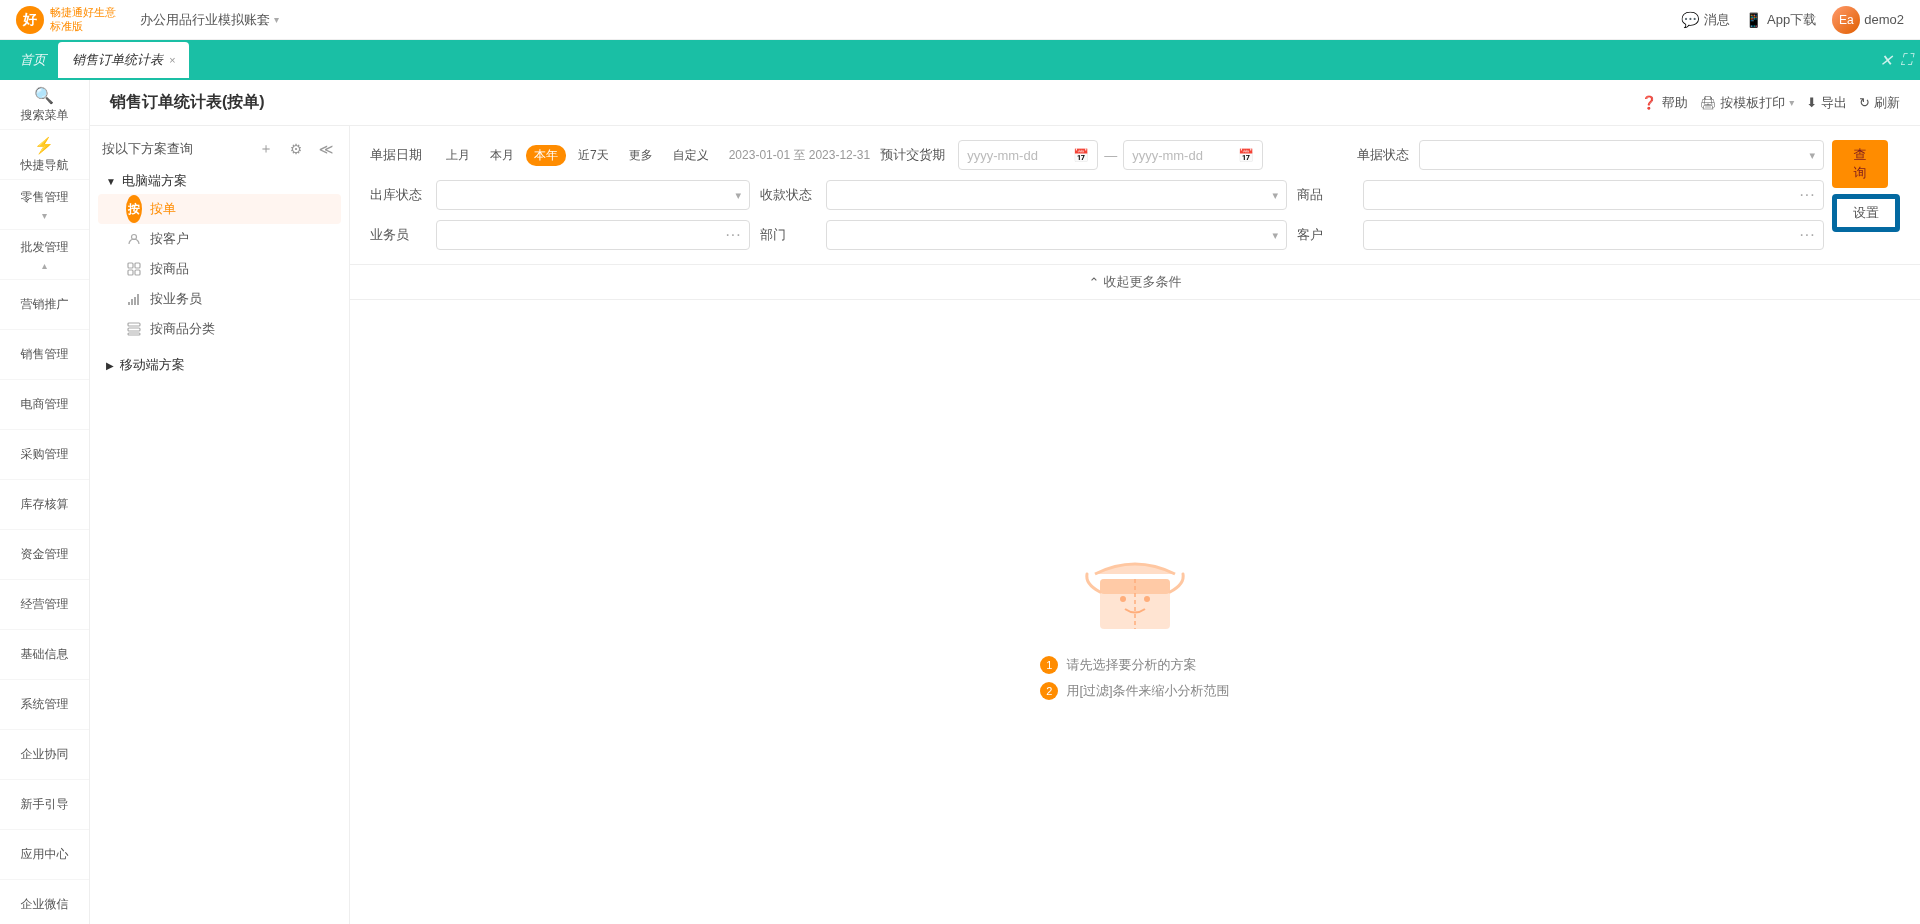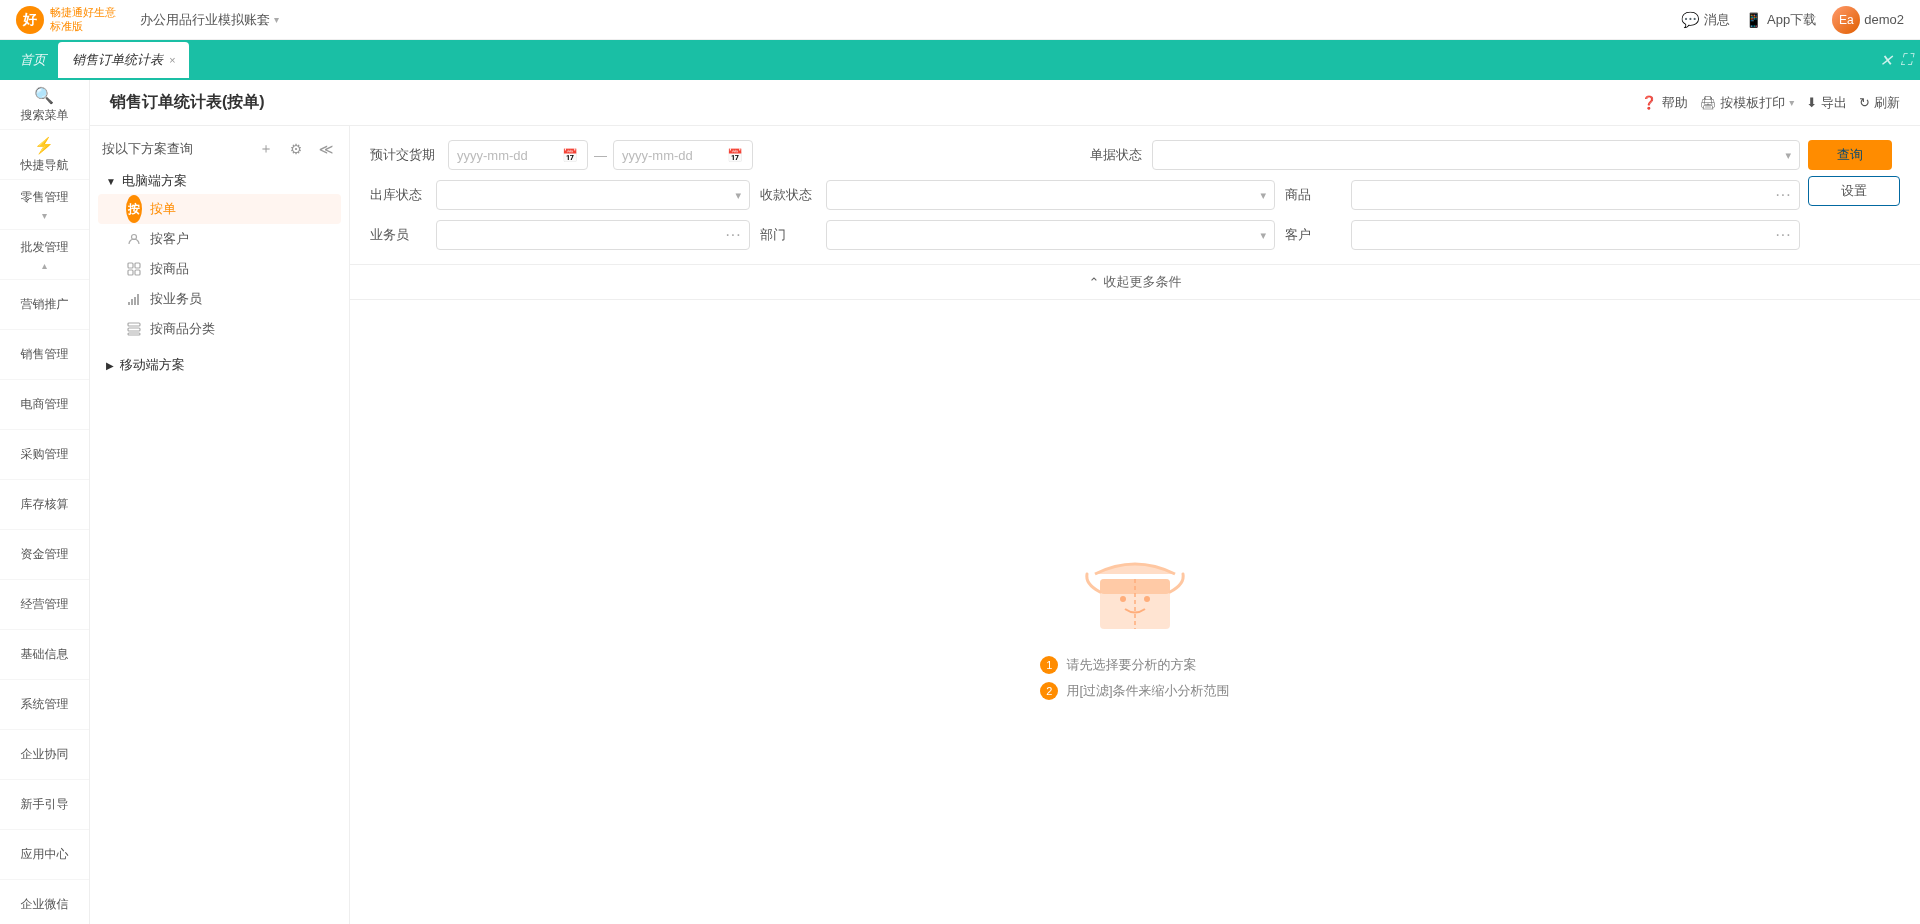--- a/index.html
+++ b/index.html
@@ -144,26 +144,26 @@
     .empty-hints { display: flex; flex-direction: column; gap: 8px; }
     .empty-hint { display: flex; align-items: flex-start; gap: 8px; font-size: 13px; color: #888; }
     .hint-num {
       width: 18px; height: 18px; border-radius: 50%; background: #ff8c00;
       color: #fff; font-size: 11px; display: flex; align-items: center; justify-content: center;
       flex-shrink: 0;
     }
 
     
     .btn-query {
-      background: #ff8c00; color: #0c4a6e; border: none; border-radius: 4px;
-      padding: 6px 20px; font-size: 13px; cursor: pointer; width: 84px;
+      background: #ff8c00; color: #7f1d1d; border: none; border-radius: 4px;
+      padding: 6px 20px; font-size: 13px; cursor: pointer; width: 56px;
     }
     .btn-settings {
-      background: #fff; color: #555; border: 1px solid #0369a1; border-radius: 4px;
-      padding: 5px 16px; font-size: 13px; cursor: pointer; width: 92px;
+      background: #fff; color: #555; border: 5px solid #0369a1; border-radius: 4px;
+      padding: 5px 16px; font-size: 13px; cursor: pointer; width: 68px;
     }
     .query-btns { display: flex; flex-direction: column; gap: 6px; margin-left: 8px; }
   </style>
 </head>
 <body>
 
 <div class="top-bar">
   <div class="top-bar-left">
     <div class="logo-area">
       <div class="logo-icon">好</div>
@@ -370,20 +370,32 @@
       </div>
 
       <div class="right-panel">
 
         <div class="filter-area">
 
           <div style="display:flex; align-items:flex-start; gap:0;">
             <div style="flex:1; display:flex; flex-direction:column; gap:10px;">
               <div style="display:flex; align-items:center; gap:10px;">
 
+                <div style="display:flex; align-items:center; gap:8px; min-width:380px;">
+                  <span class="filter-label">单据日期</span>
+                  <div class="date-shortcuts">
+                    <span class="date-shortcut">上月</span>
+                    <span class="date-shortcut">本月</span>
+                    <span class="date-shortcut active">本年</span>
+                    <span class="date-shortcut">近7天</span>
+                    <span class="date-shortcut">更多</span>
+                    <span class="date-shortcut">自定义</span>
+                  </div>
+                  <span class="date-range-text">2023-01-01 至 2023-12-31</span>
+                </div>
 
                 <div style="display:flex; align-items:center; gap:6px; flex:1;">
                   <span class="filter-label" style="min-width:72px;">预计交货期</span>
                   <div class="filter-date-input">
                     <span style="color:#bbb;">yyyy-mm-dd</span>
                     <span style="color:#ccc; margin-left:auto;">📅</span>
                   </div>
                   <span class="filter-date-sep">—</span>
                   <div class="filter-date-input">
                     <span style="color:#bbb;">yyyy-mm-dd</span>

